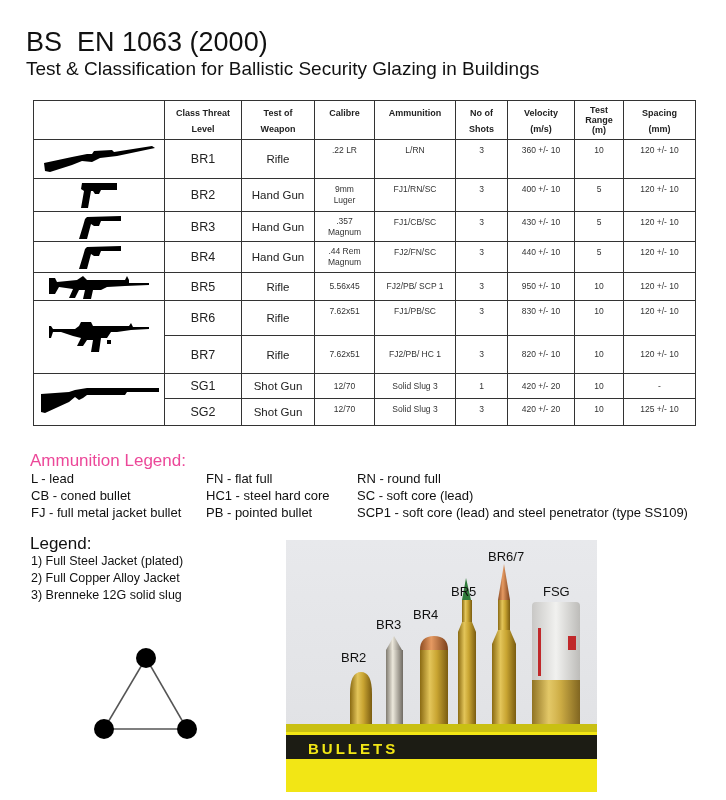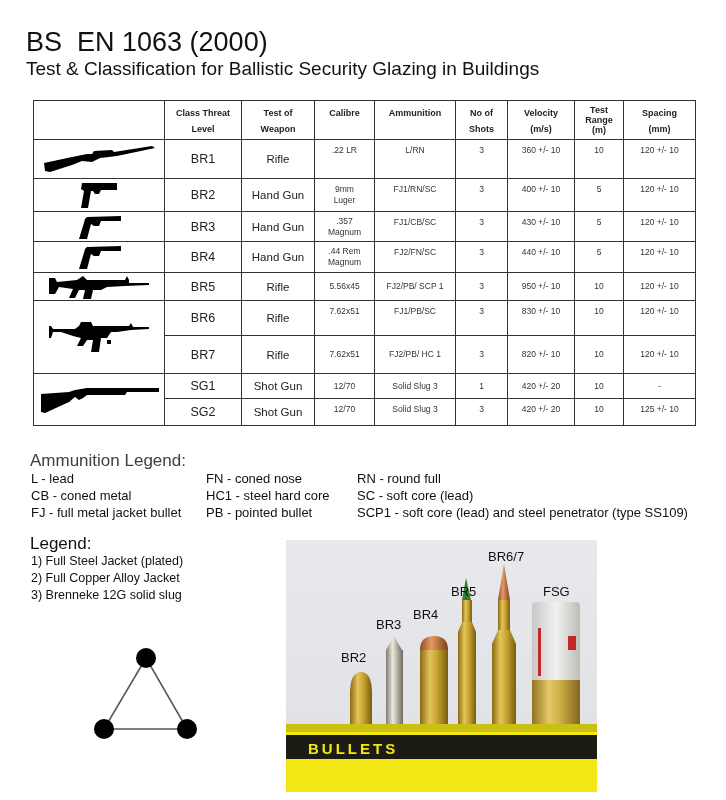--- a/index.html
+++ b/index.html
@@ -12,21 +12,21 @@
                font-family:"Liberation Sans", sans-serif; }
   table.spec td, table.spec th { border:1.5px solid #333; padding:0; text-align:center; vertical-align:middle; }
   table.spec th { font-size:9px; font-weight:bold; line-height:16px; vertical-align:top; padding-top:4px; color:#222; }
   .cls { font-size:12.5px; color:#222; }
   .typ { font-size:11.5px; color:#222; }
   .sm { font-size:8.5px; line-height:11px; color:#333; vertical-align:top !important; padding-top:5px !important; }
   .smc { font-size:8.5px; line-height:11px; color:#333; }
   .wcell { position:relative; }
   .wcell svg { display:block; margin:0 auto; }
 
-  .legend-title { position:absolute; left:30px; top:451px; font-size:17px; color:#404040; }
+  .legend-title { position:absolute; left:30px; top:451px; font-size:17px; color:#ec4899; }
   .legend-col { position:absolute; top:470px; font-size:13px; line-height:17px; color:#111; }
   .notes-title { position:absolute; left:30px; top:534px; font-size:17px; color:#111; }
   .notes { position:absolute; left:31px; top:553px; font-size:12.5px; line-height:17px; color:#111; }
 
   .triangle { position:absolute; left:90px; top:645px; }
 
   .photo { position:absolute; left:286px; top:540px; width:311px; height:252px;
            background:linear-gradient(#e8e9ec, #dfe0e3); overflow:hidden; }
   .photo .lbl { position:absolute; font-size:13px; color:#111; }
   .box-front { position:absolute; left:0; top:192px; width:311px; height:60px; background:#f2e615; }
@@ -197,25 +197,25 @@
     <td class="sm">420 +/- 20</td>
     <td class="sm">10</td>
     <td class="sm">125 +/- 10</td>
   </tr>
 </tbody>
   </table>
 
 <div class="legend-title">Ammunition Legend:</div>
 <div class="legend-col" style="left:31px">
   <div>L - lead</div>
-  <div>CB - coned metal</div>
+  <div>CB - coned bullet</div>
   <div>FJ - full metal jacket bullet</div>
 </div>
 <div class="legend-col" style="left:206px">
-  <div>FN - coned nose</div>
+  <div>FN - flat full</div>
   <div>HC1 - steel hard core</div>
   <div>PB - pointed bullet</div>
 </div>
 <div class="legend-col" style="left:357px">
   <div>RN - round full</div>
   <div>SC - soft core (lead)</div>
   <div>SCP1 - soft core (lead) and steel penetrator (type SS109)</div>
 </div>
 
 <div class="notes-title">Legend:</div>

